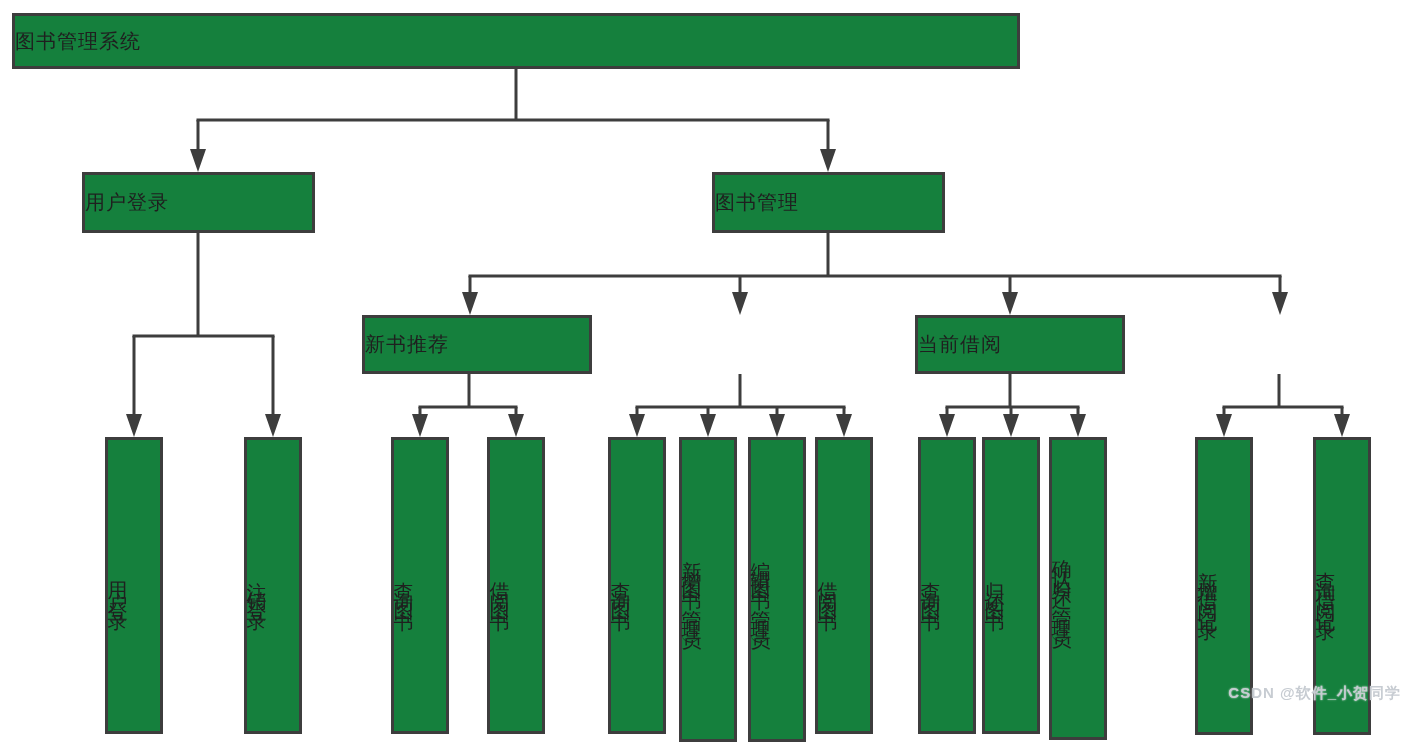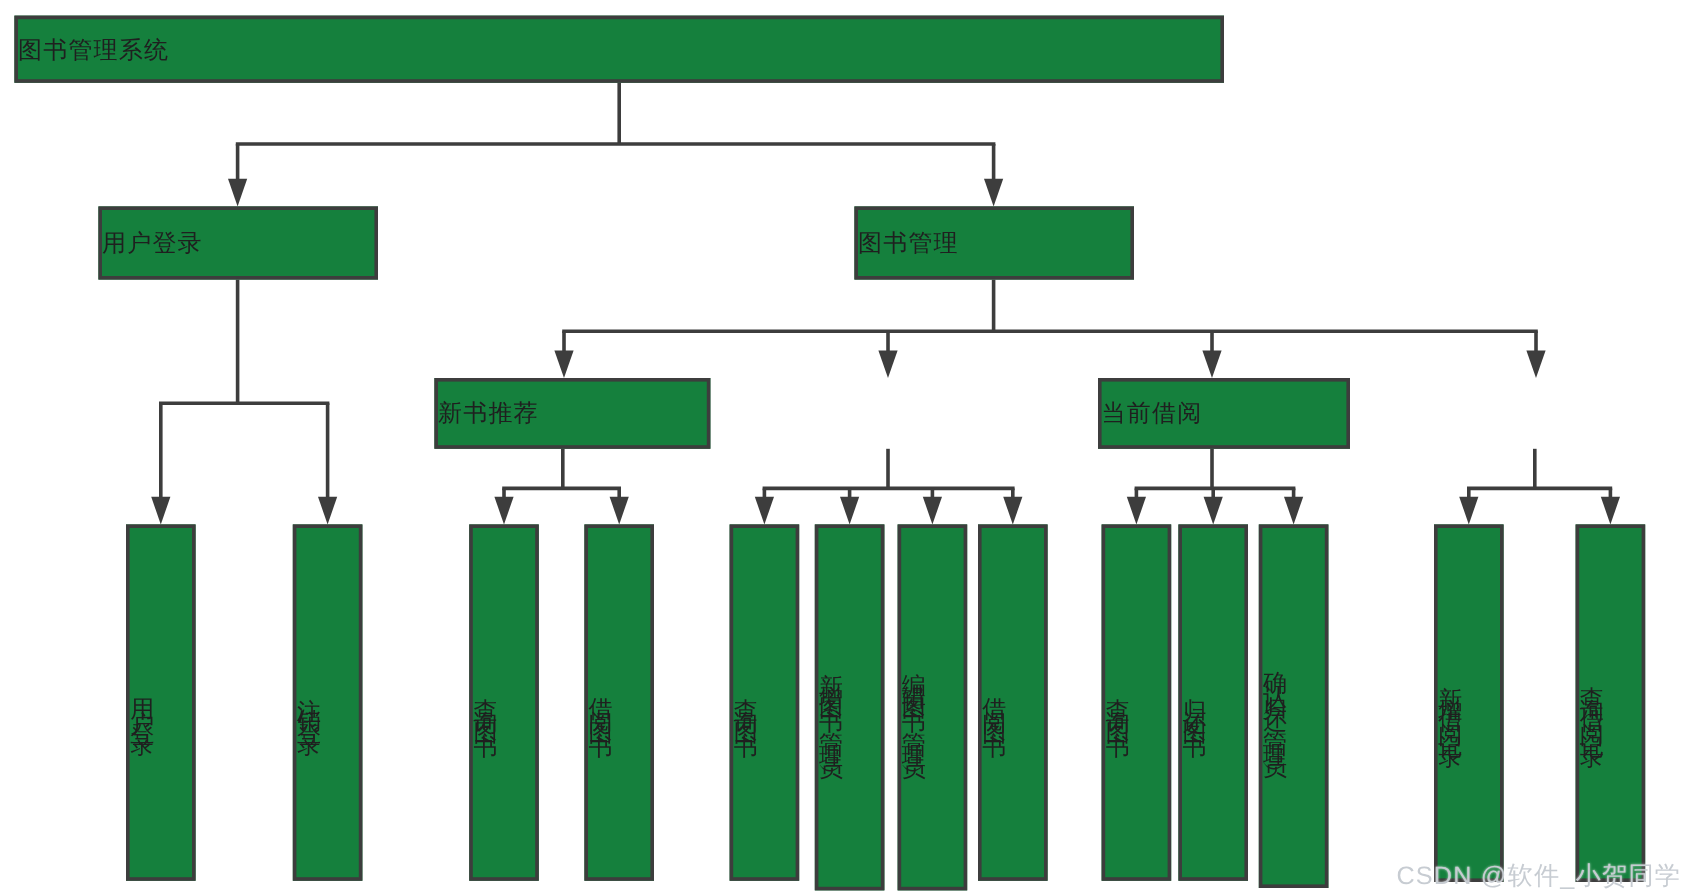--- a/index.html
+++ b/index.html
@@ -35,27 +35,28 @@
   .vnode .vtext{
     writing-mode:vertical-rl;
     text-orientation:mixed;
     letter-spacing:10px;
     line-height:1;
     white-space:nowrap;
   }
   .watermark{
     position:absolute;
     right:4px;
-    top:716px;
-    font-size:21px;
+    top:684px;
+    font-size:15px;
     letter-spacing:1px;
     color:var(--wm);
     text-shadow:0 0 2px rgba(255,255,255,0.8);
     z-index:5;
     pointer-events:none;
+    font-weight:bold;
   }
 </style>
 </head>
 <body>
 
 <div class="stage">
 
   <svg id="wires" width="1405" height="747">
       <line x1="516" y1="69" x2="516" y2="120"></line>
       <line x1="196.5" y1="120" x2="829.5" y2="120"></line>

